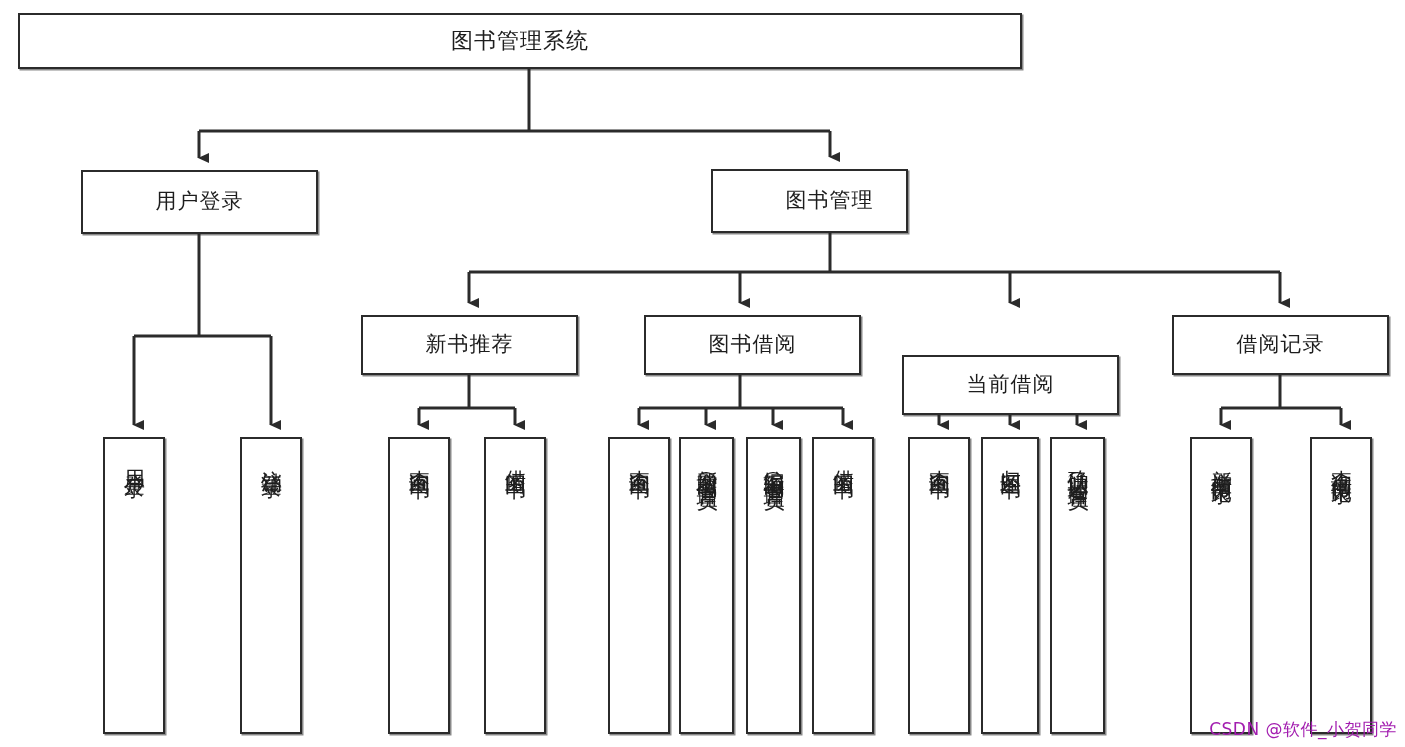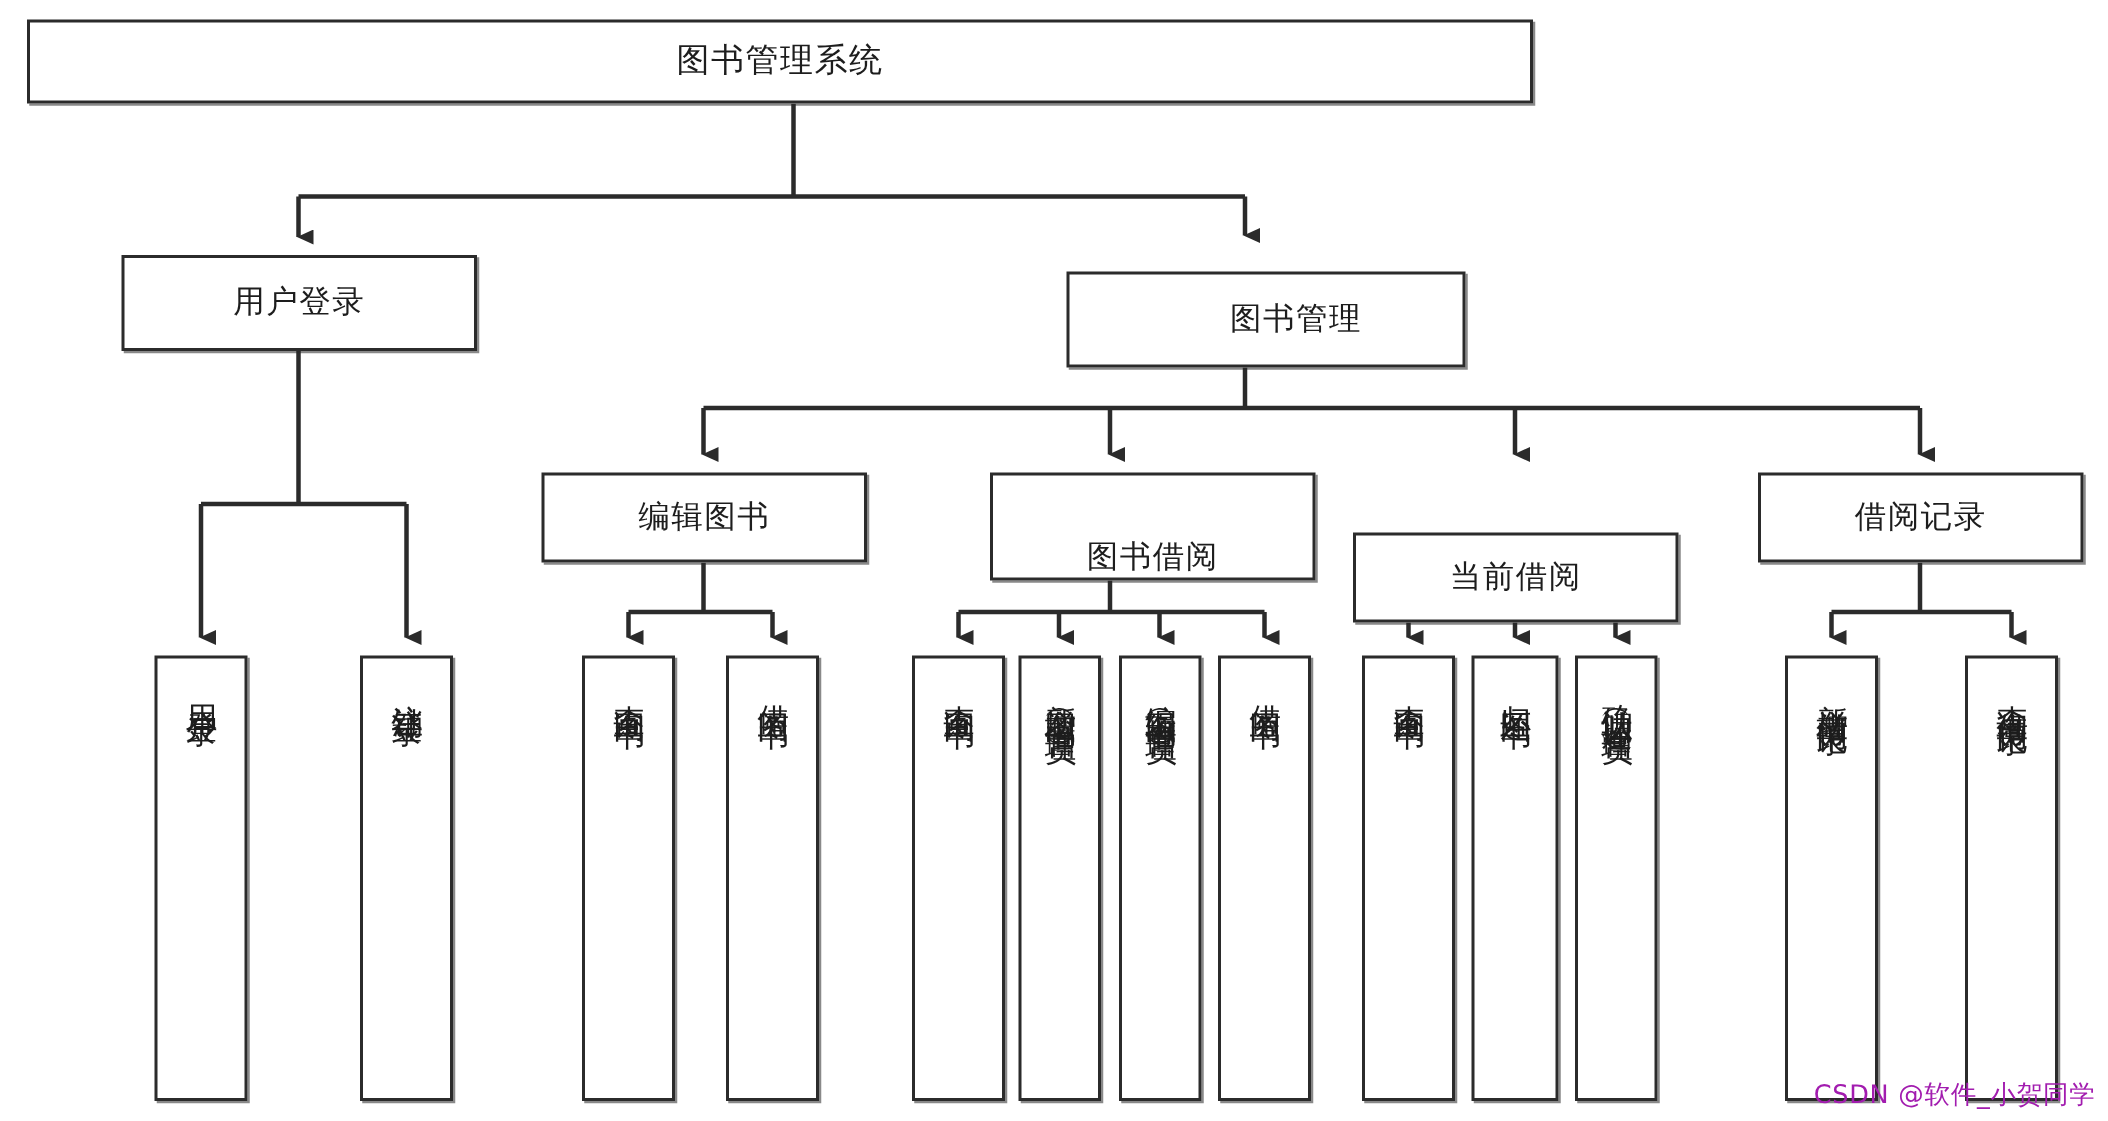--- a/index.html
+++ b/index.html
@@ -126,28 +126,28 @@
     </g>
   </svg>
 
   <div class="node root" style="left:18px; top:13px; width:1004px; height:56px;">
     <span class="label">图书管理系统</span>
   </div>
 
   <div class="node" style="left:81px; top:170px; width:237px; height:64px;">
     <span class="label">用户登录</span>
   </div>
-  <div class="node" style="left:711px; top:181px; width:266px; height:64px;padding-left:40px;">
+  <div class="node" style="left:711px; top:169px; width:197px; height:64px;padding-left:40px;">
     <span class="label">图书管理</span>
   </div>
 
   <div class="node" style="left:361px; top:315px; width:217px; height:60px;">
-    <span class="label">编辑图书</span>
+    <span class="label">新书推荐</span>
   </div>
-  <div class="node" style="left:660px; top:315px; width:217px; height:72px;align-items:flex-end;">
+  <div class="node" style="left:644px; top:315px; width:217px; height:60px;">
     <span class="label">图书借阅</span>
   </div>
   <div class="node" style="left:902px; top:315px; width:217px; height:60px;margin-top:40px;">
     <span class="label">当前借阅</span>
   </div>
   <div class="node" style="left:1172px; top:315px; width:217px; height:60px;font-family:Liberation Serif, serif;">
     <span class="label">借阅记录</span>
   </div>
 
   <div class="node leaf" style="left:103px; top:437px; width:62px; height:297px;">

